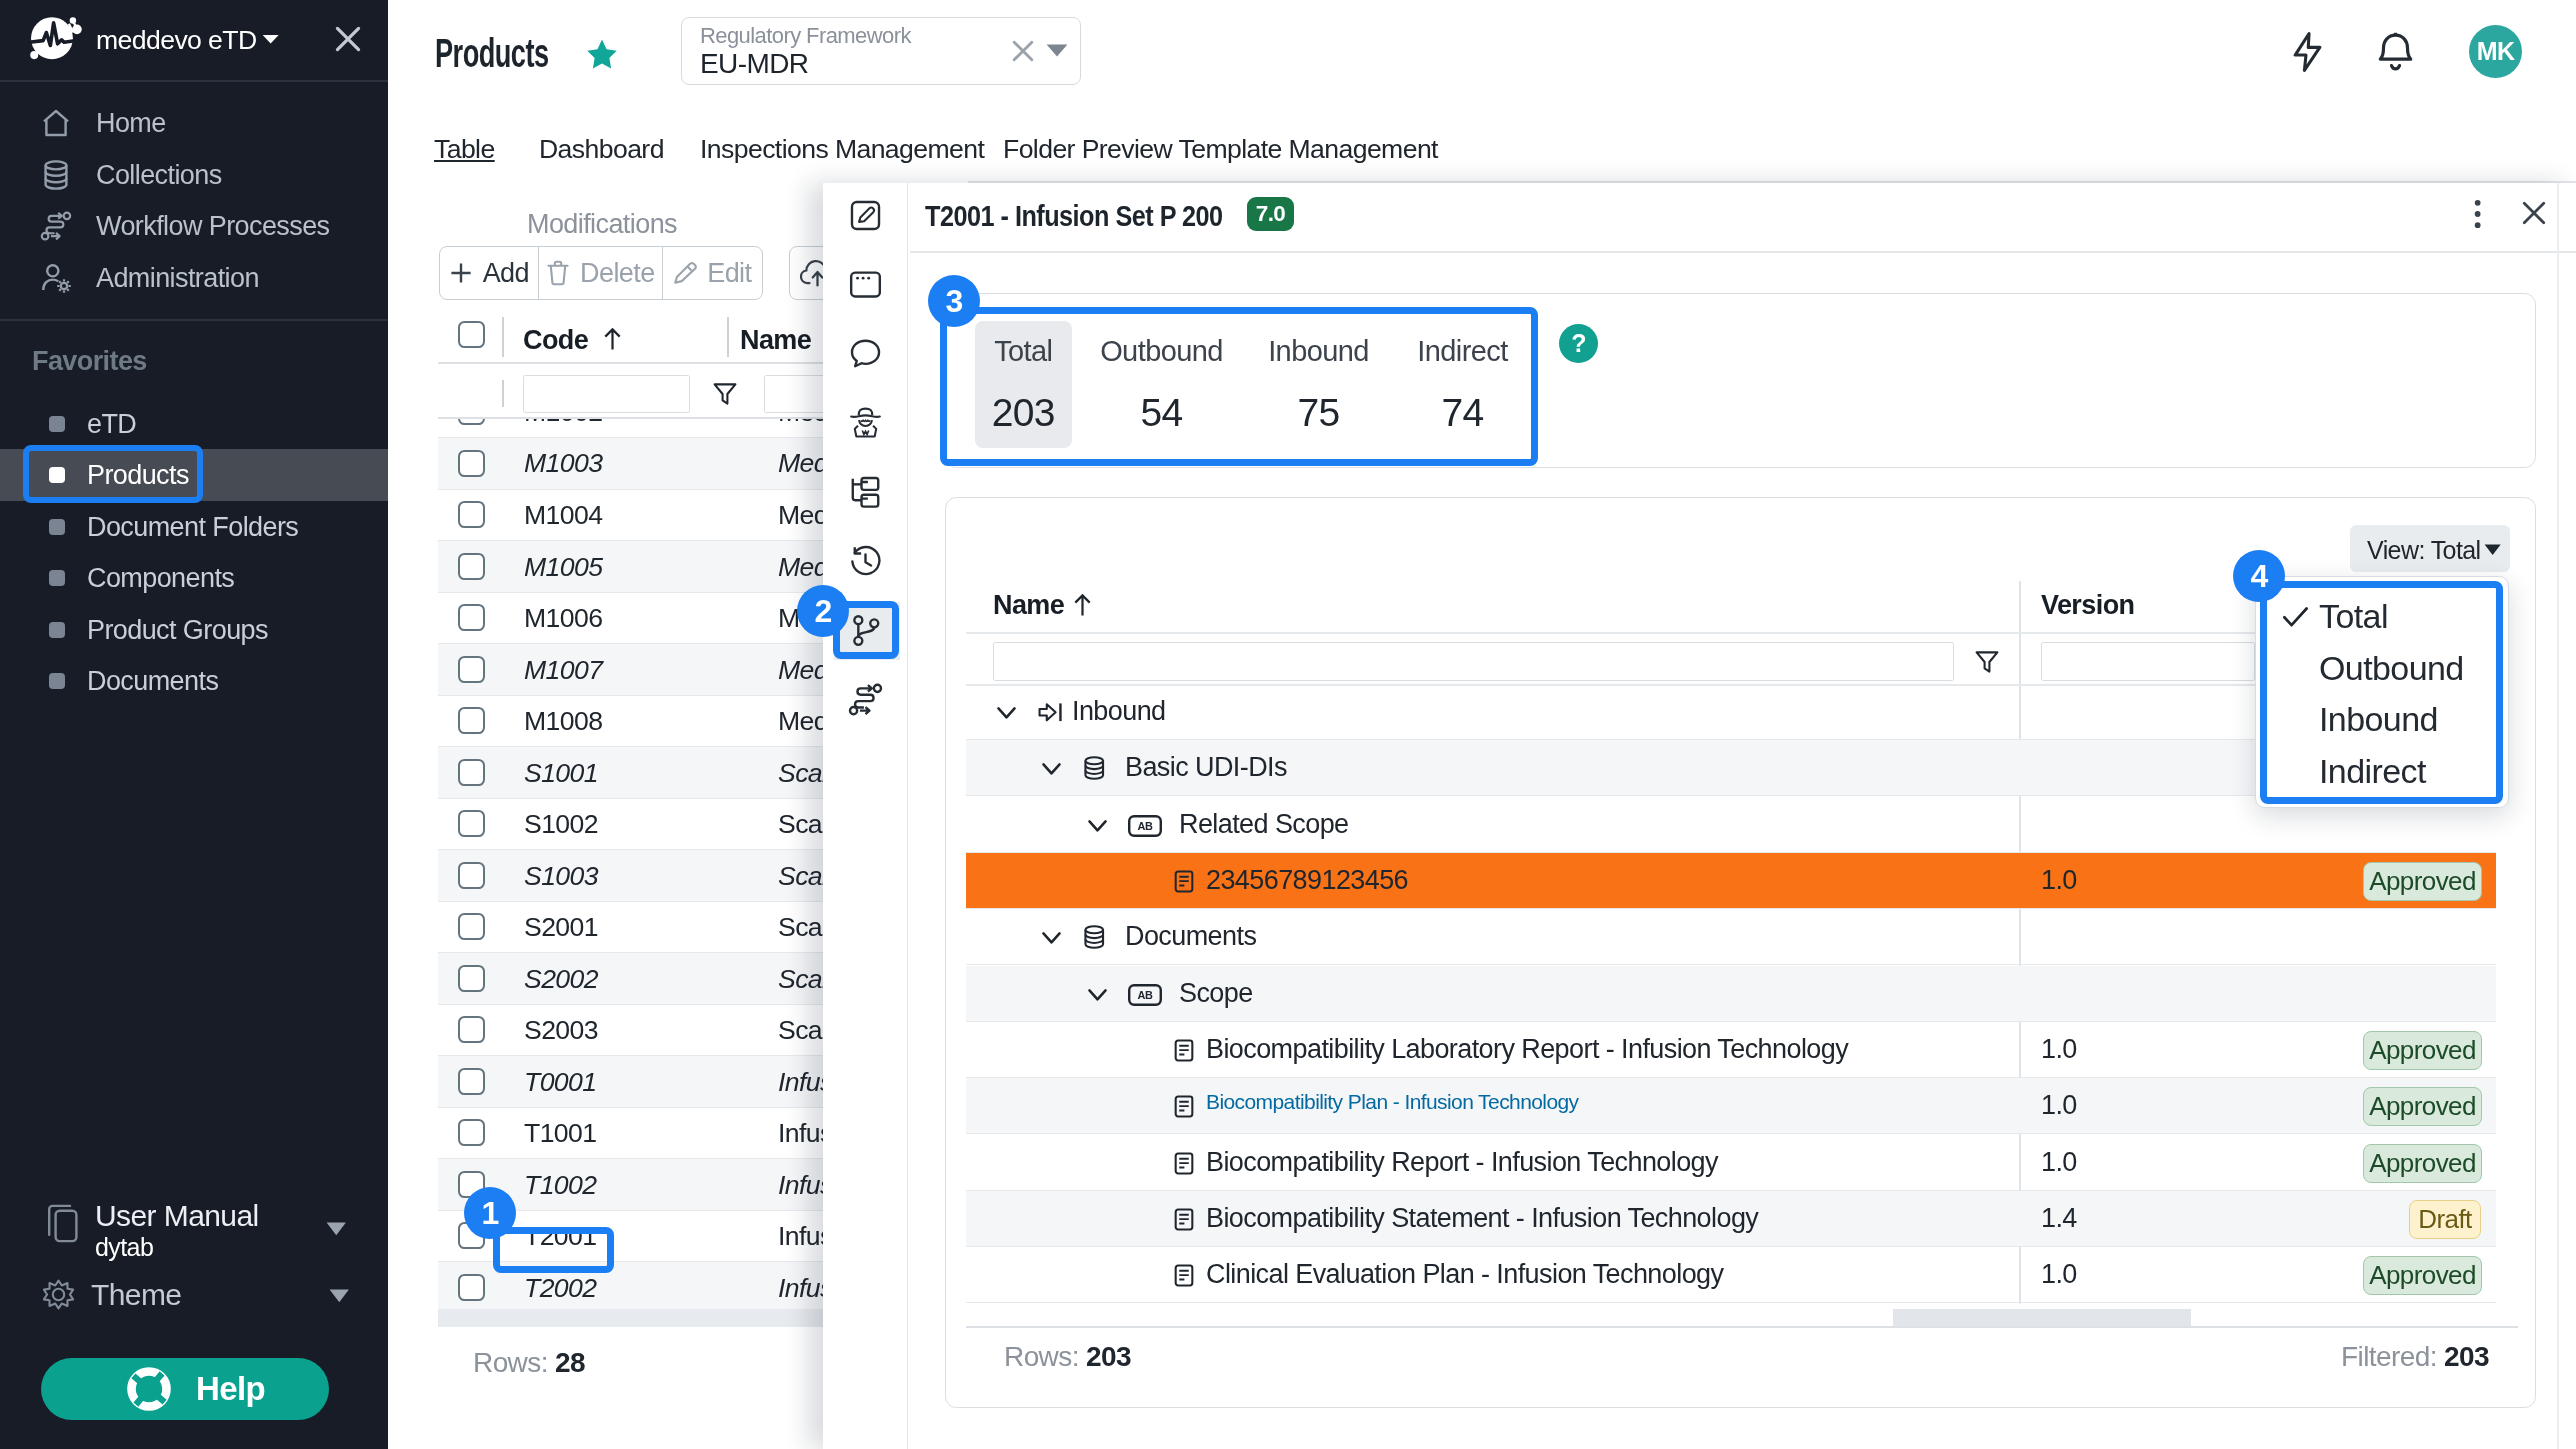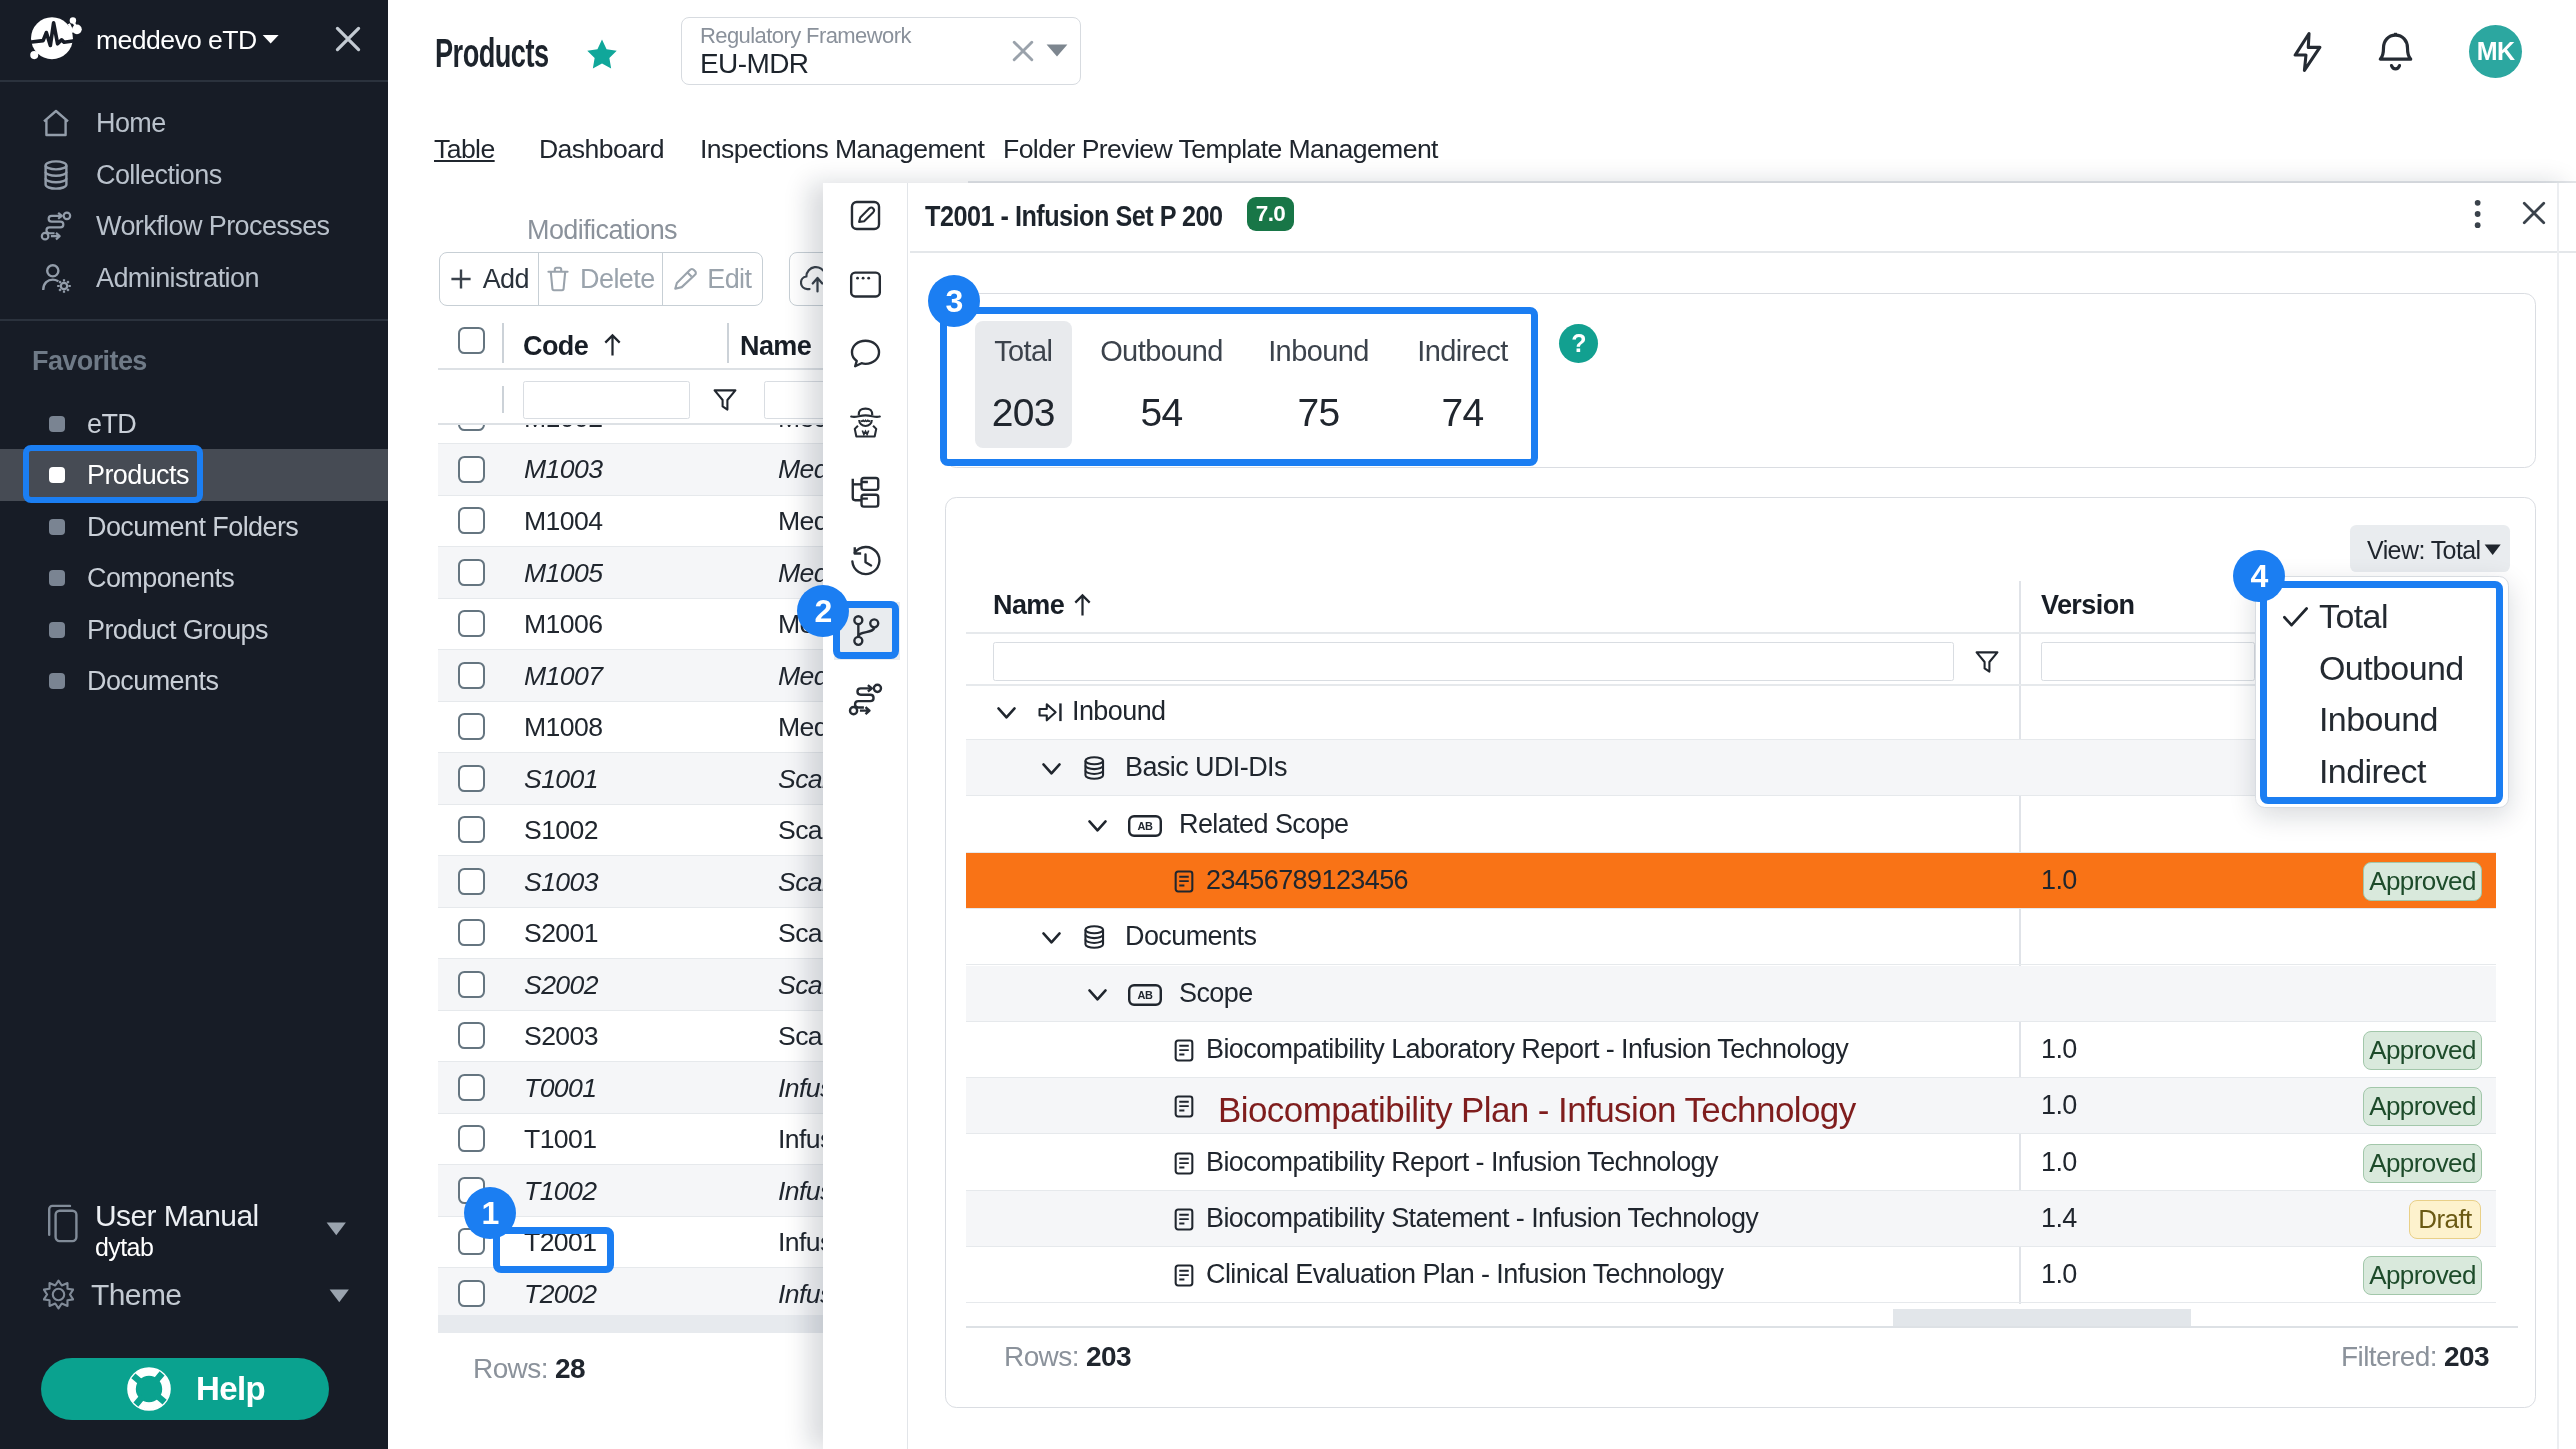--- a/index.html
+++ b/index.html
@@ -16,21 +16,21 @@
 .favitem { position:absolute; left:0; width:388px; height:52px; }
 .favsq { position:absolute; left:49px; top:17.7px; width:16px; height:16px; border-radius:4px; background:#7a8492; }
 .favlbl { position:absolute; left:87px; top:50%; transform:translateY(-50%); font-size:27px; color:#c9cfd7; }
 
 .annbox { position:absolute; border:7.2px solid #1b7ef2; border-radius:8px; z-index:60; }
 .annbadge { position:absolute; width:52px; height:52px; border-radius:50%; background:#1b7ef2; color:#fff; font-size:32px; font-weight:bold; display:flex; align-items:center; justify-content:center; z-index:61; }
 
 #topbar { position:absolute; left:388px; top:0; width:2188px; height:183px; background:#fff; }
 #tabline { position:absolute; left:388px; top:181px; width:2188px; height:1.6px; background:#e4e7ea; }
 
-#lefttable { position:absolute; left:388px; top:175px; width:580px; height:1266px; background:#fff; }
+#lefttable { position:absolute; left:388px; top:169px; width:580px; height:1266px; background:#fff; }
 .row { position:absolute; left:50px; width:580px; height:52px; }
 .zebra { background:#f5f6f8;font-style:italic; }
 .cbx { position:absolute; left:20px; top:12px; width:27px; height:27px; border:2.4px solid #657580; border-radius:6.4px; background:#fff; }
 .codetxt { position:absolute; left:86px; top:50%; transform:translateY(-50%); font-size:26.6px; color:#20262e; }
 .nametxt { position:absolute; left:340px; top:50%; transform:translateY(-50%); font-size:26.6px; color:#20262e; }
 
 #panel { position:absolute; left:823px; top:183px; width:1753px; height:1266px; background:#fff; box-shadow:-14.5px 0 24px rgba(15,23,42,.16); z-index:40; }
 #ptoolbar { position:absolute; left:0; top:0; width:85px; height:1266px; border-right:1.6px solid #e2e5e9; }
 .tbico { position:absolute; left:25px; width:35px; height:35px; }
 .card { position:absolute; background:#fff; border:1.6px solid #dadde2; border-radius:11.3px; }
@@ -495,21 +495,21 @@
         </svg>
       <div class="abs" style="left:240px;top:12px;font-size:27px;color:#20262e;">Biocompatibility Laboratory Report - Infusion Technology</div>
       <div class="abs" style="left:1075px;top:12px;font-size:27px;color:#20262e;">1.0</div>
       <div class="badge approved" style="left:1397px;top:8.9px;">Approved</div>
     </div>
     <div class="abs" style="left:20px;top:580px;width:1530px;height:56px;background:#f5f6f8;border-bottom:1.6px solid #e6e9ec;">
       <svg class="abs" style="left:208px;top:17px" width="20" height="23" viewBox="0 0 25 29">
           <rect x="2" y="2" width="21" height="25" rx="3" stroke="#20262e" stroke-width="2.6" fill="none"></rect>
           <path d="M6.5 8.5 H18.5 M6.5 14 H18.5 M6.5 19.5 H13" stroke="#20262e" stroke-width="2.4"></path>
         </svg>
-      <div class="abs" style="left:252px;top:12px;font-size:35px;color:#7f1d1d;">Biocompatibility Plan - Infusion Technology</div>
+      <div class="abs" style="left:240px;top:12px;font-size:21px;color:#0369a1;">Biocompatibility Plan - Infusion Technology</div>
       <div class="abs" style="left:1075px;top:12px;font-size:27px;color:#20262e;">1.0</div>
       <div class="badge approved" style="left:1397px;top:8.9px;">Approved</div>
     </div>
     <div class="abs" style="left:20px;top:637px;width:1530px;height:56px;border-bottom:1.6px solid #e6e9ec;">
       <svg class="abs" style="left:208px;top:17px" width="20" height="23" viewBox="0 0 25 29">
           <rect x="2" y="2" width="21" height="25" rx="3" stroke="#20262e" stroke-width="2.6" fill="none"></rect>
           <path d="M6.5 8.5 H18.5 M6.5 14 H18.5 M6.5 19.5 H13" stroke="#20262e" stroke-width="2.4"></path>
         </svg>
       <div class="abs" style="left:240px;top:12px;font-size:27px;color:#20262e;">Biocompatibility Report - Infusion Technology</div>
       <div class="abs" style="left:1075px;top:12px;font-size:27px;color:#20262e;">1.0</div>

